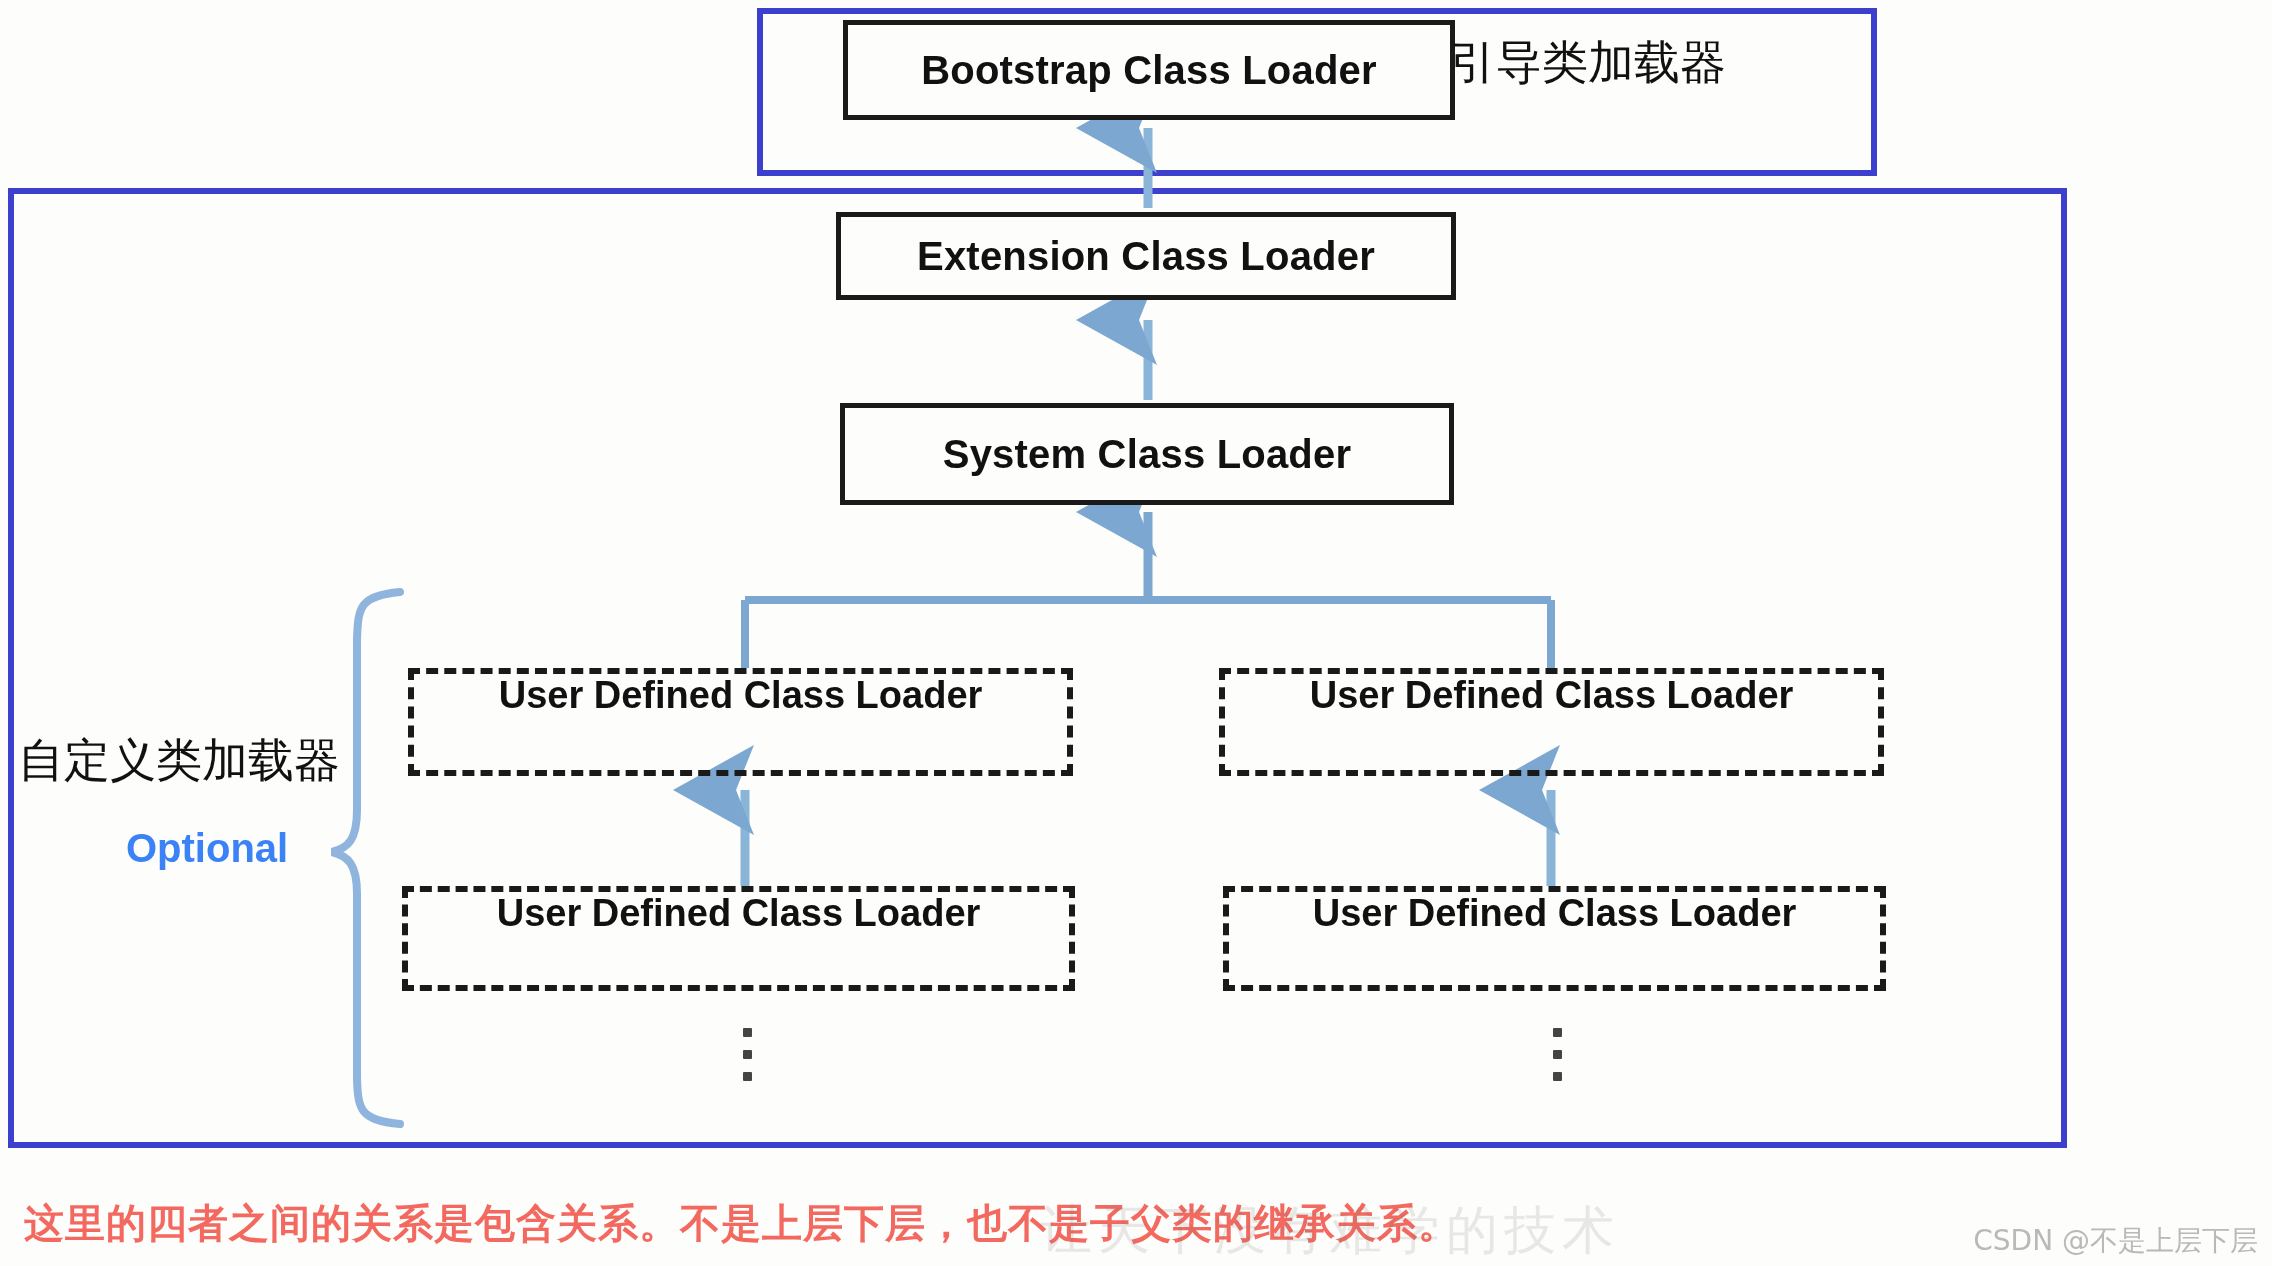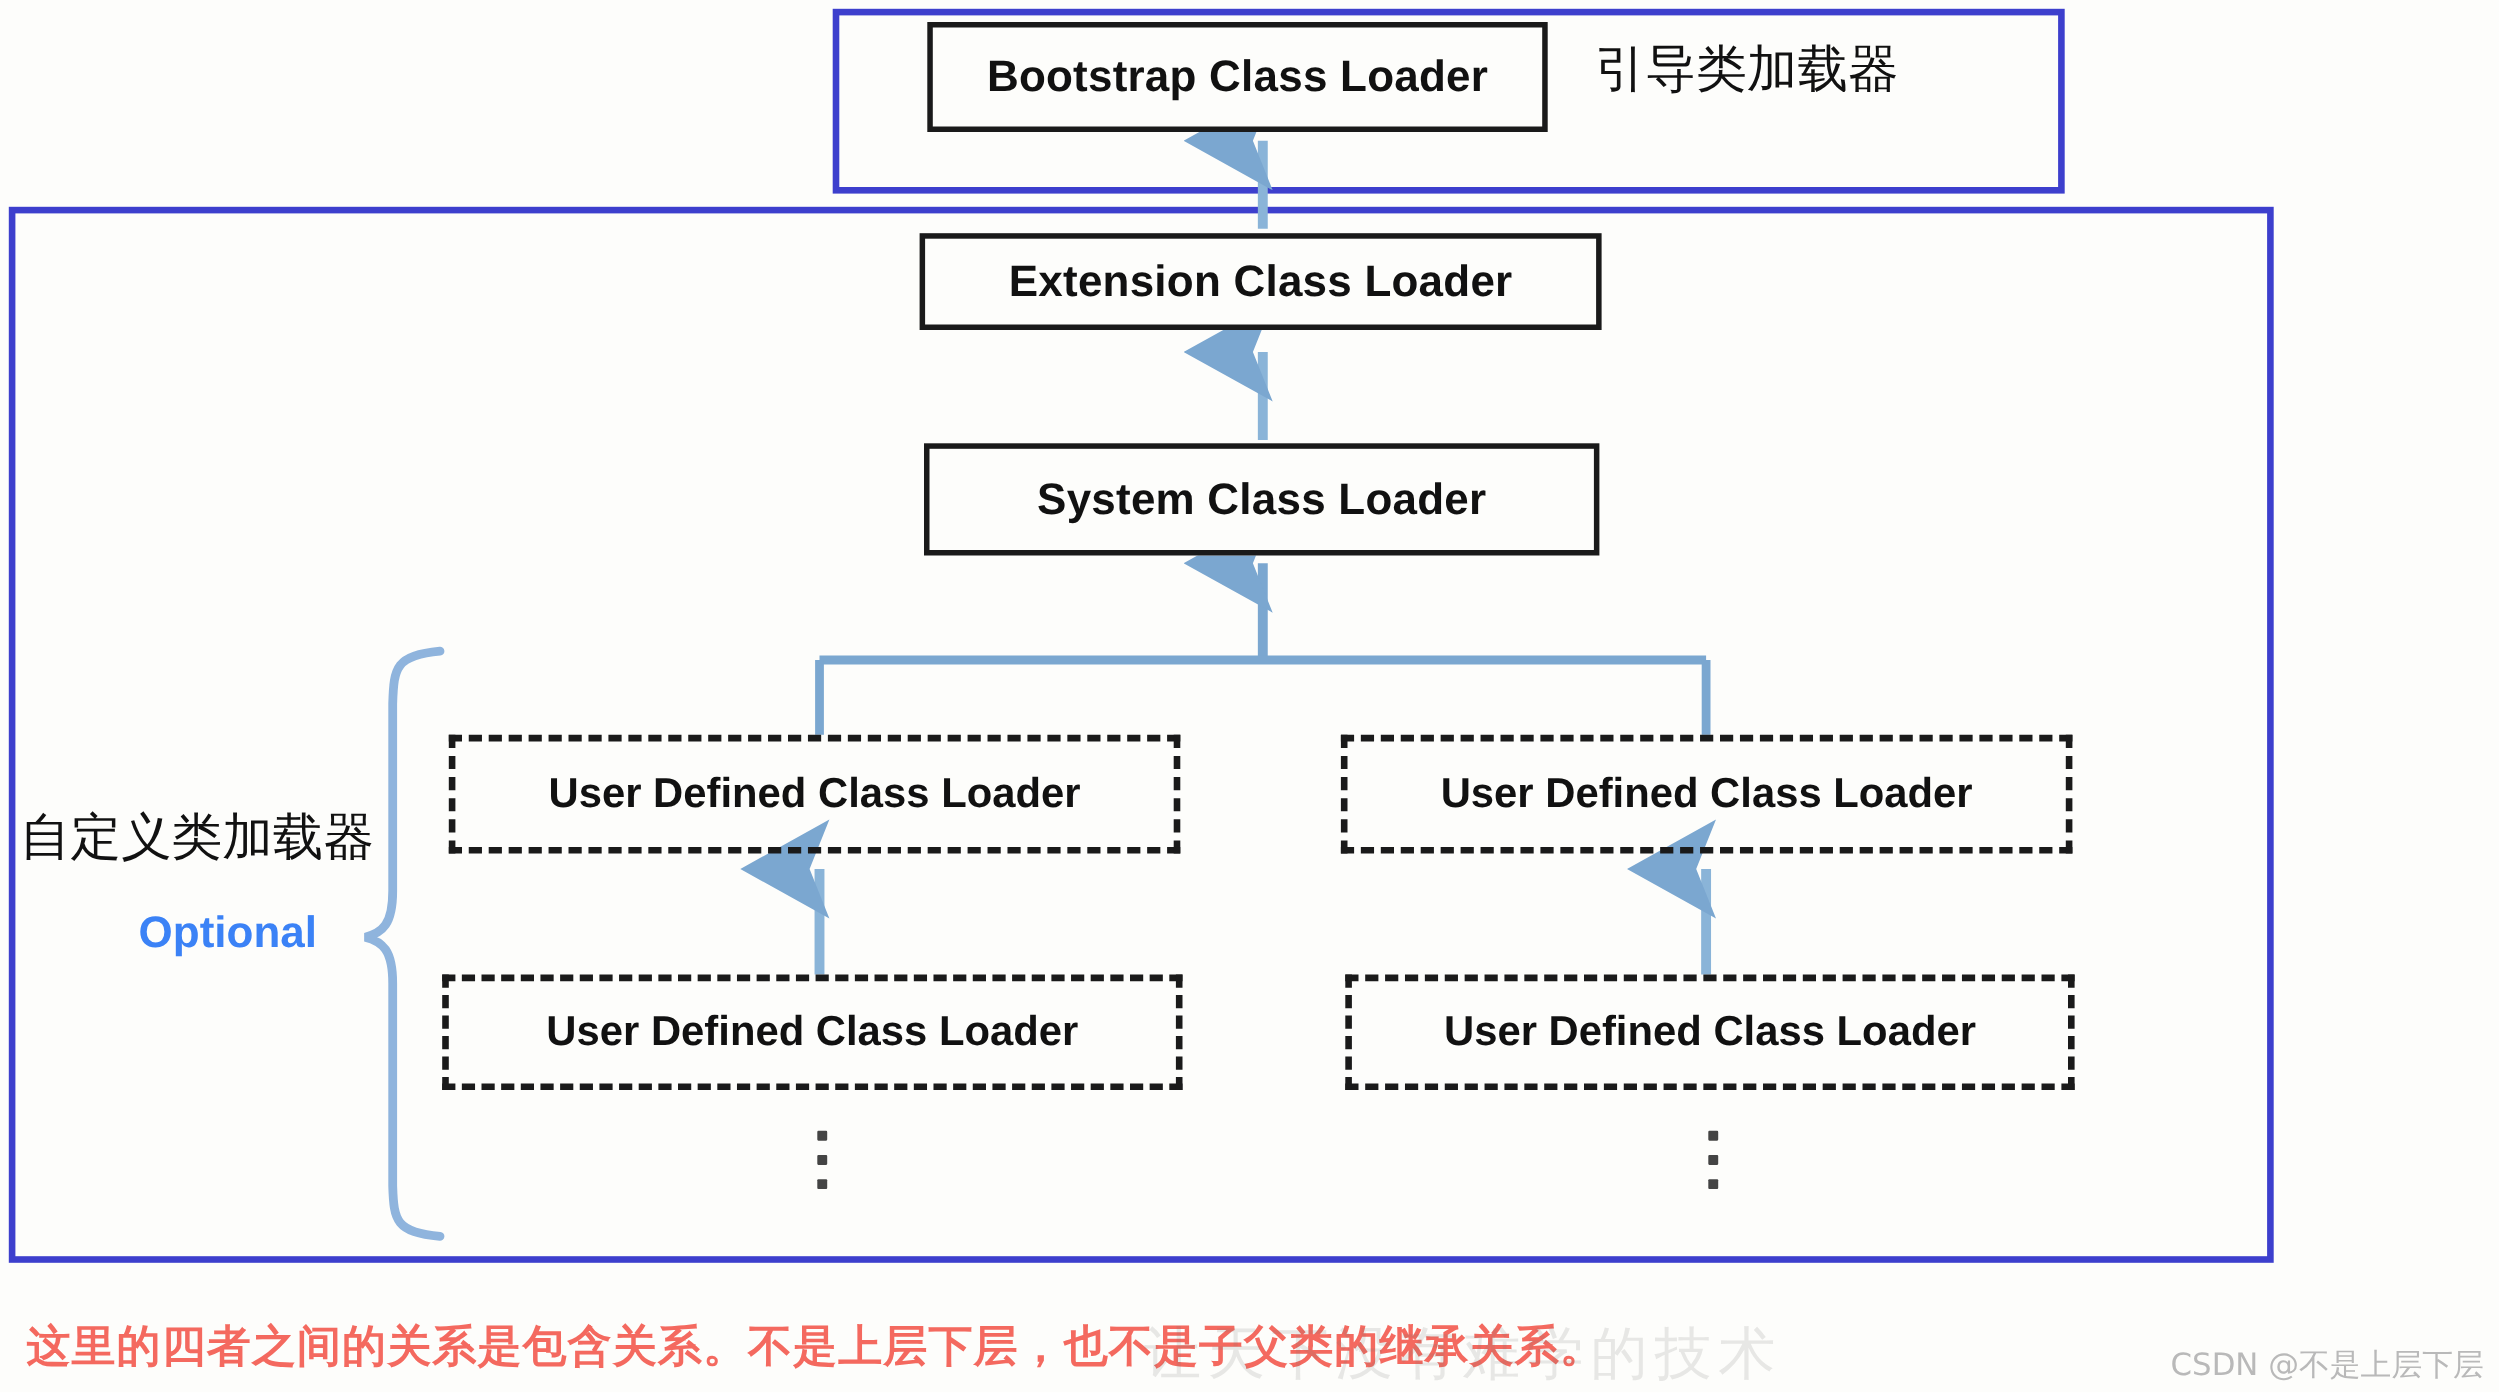--- a/index.html
+++ b/index.html
@@ -34,32 +34,31 @@
     background: #fdfdfb;
     display: flex;
     align-items: center;
     justify-content: center;
     color: #111111;
     font-weight: bold;
     font-size: 40px;
     letter-spacing: .2px;
     white-space: nowrap;
   }
-  #box-bootstrap { left: 843px; top: 20px;  width: 564px; height: 100px; }
+  #box-bootstrap { left: 843px; top: 20px;  width: 612px; height: 100px; }
   #box-extension { left: 836px; top: 212px; width: 620px; height: 88px; }
   #box-system    { left: 840px; top: 403px; width: 614px; height: 102px; }
 
   
   .udcl-box {
     position: absolute;
     box-sizing: border-box;
     border: 6px dashed #1a1a1a;
     background: transparent;
     display: flex;
-    align-items: center;
     justify-content: center;
     color: #111111;
     font-weight: bold;
     font-size: 38px;
     white-space: nowrap;
   }
   #udcl-l1 { left: 408px;  top: 668px;  width: 665px; height: 108px; }
   #udcl-l2 { left: 402px;  top: 886px;  width: 673px; height: 105px; }
   #udcl-r1 { left: 1219px; top: 668px;  width: 665px; height: 108px; }
   #udcl-r2 { left: 1223px; top: 886px;  width: 663px; height: 105px; }

